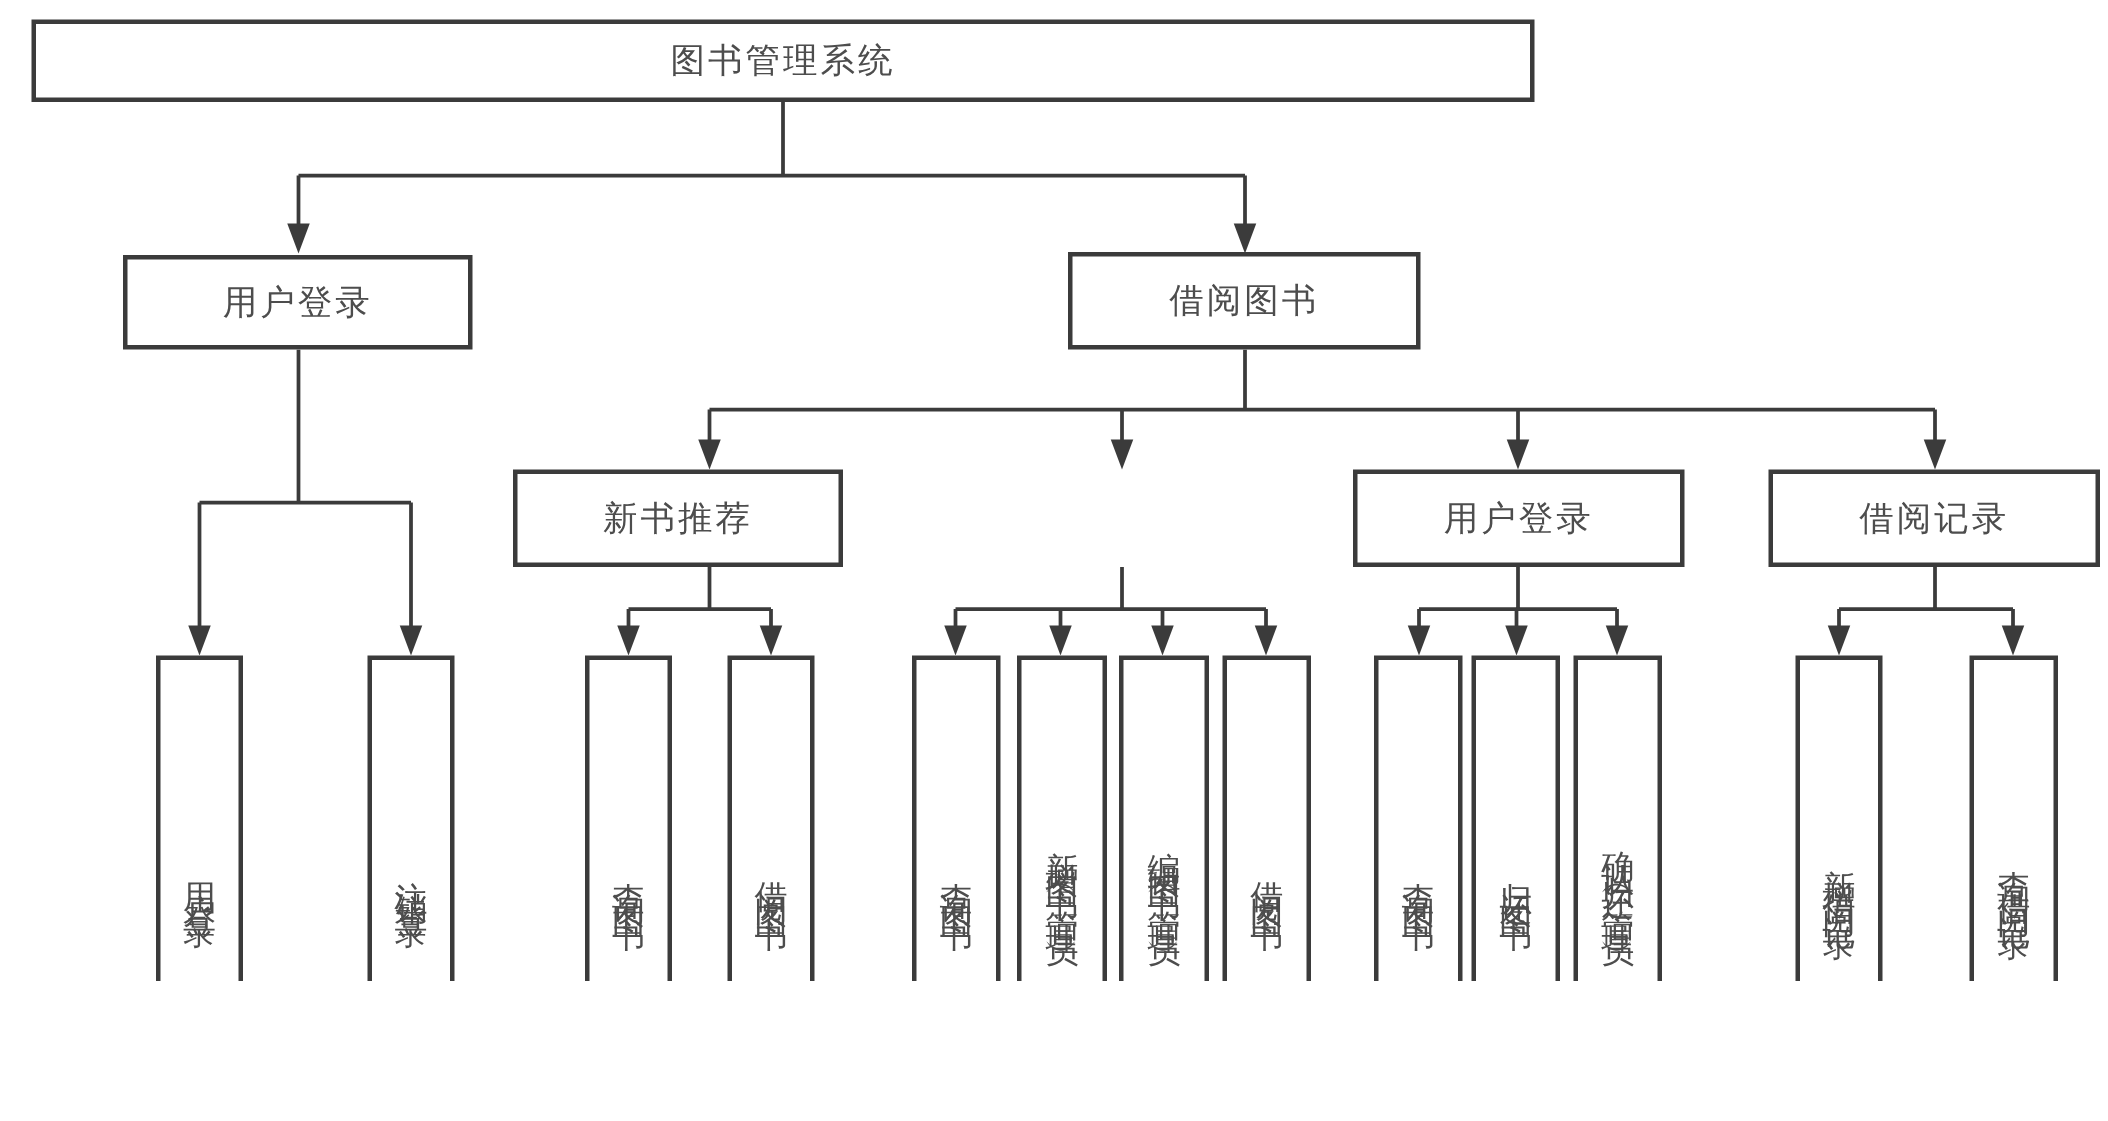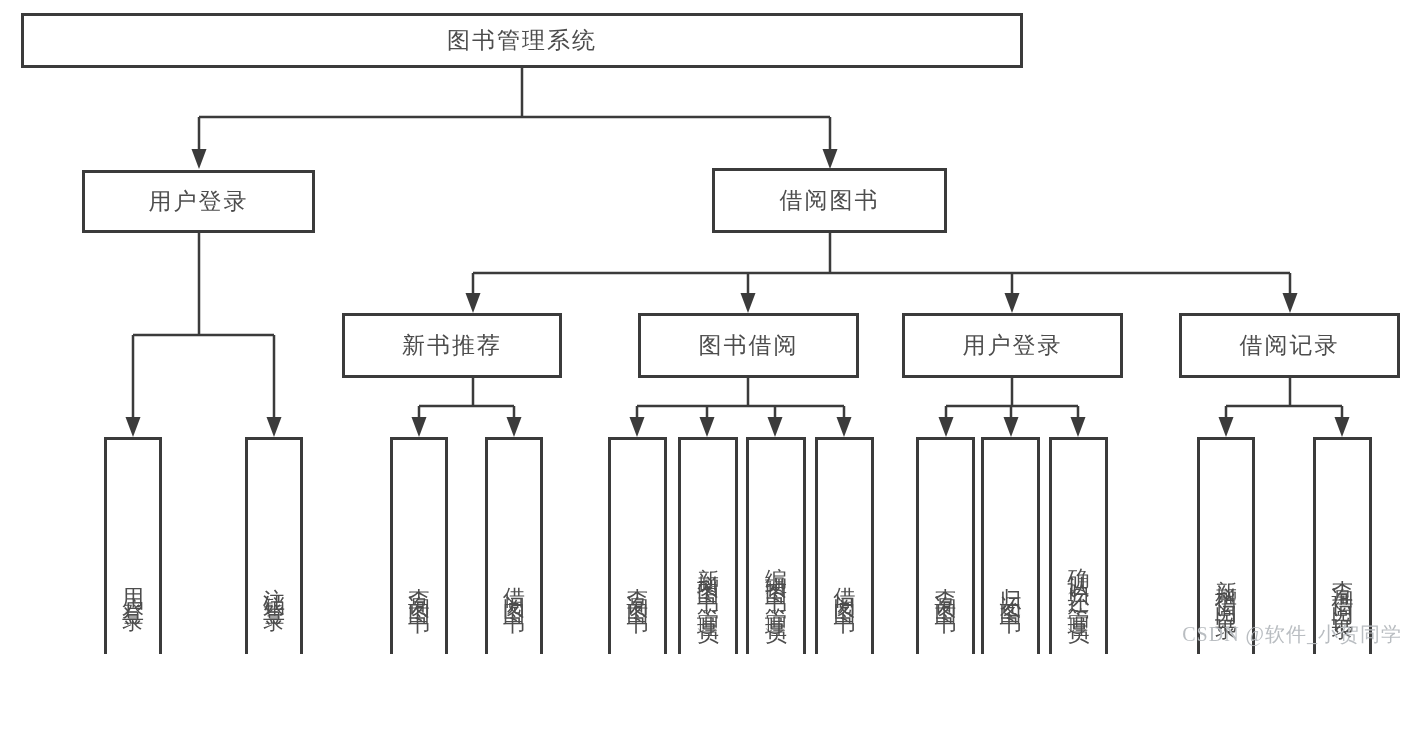--- a/index.html
+++ b/index.html
@@ -100,23 +100,20 @@
   <div class="node h-node" style="left:82px;top:170px;width:233px;height:63px;">
     <span>用户登录</span>
   </div>
   <div class="node h-node" style="left:712px;top:168px;width:235px;height:65px;">
     <span>借阅图书</span>
   </div>
 
   <div class="node h-node" style="left:342px;top:313px;width:220px;height:65px;">
     <span>新书推荐</span>
   </div>
-  <div class="node h-node" style="left:638px;top:313px;width:221px;height:65px;">
-    <span>图书借阅</span>
-  </div>
   <div class="node h-node" style="left:902px;top:313px;width:221px;height:65px;">
     <span>用户登录</span>
   </div>
   <div class="node h-node" style="left:1179px;top:313px;width:221px;height:65px;">
     <span>借阅记录</span>
   </div>
 
   <div class="node v-node" style="left:104px;top:437px;width:58px;height:298px;">
     <span>用户登录</span>
   </div>
@@ -154,15 +151,14 @@
     <span>确认归还（管理员）</span>
   </div>
 
   <div class="node v-node" style="left:1197px;top:437px;width:58px;height:298px;">
     <span>新增借阅记录</span>
   </div>
   <div class="node v-node" style="left:1313px;top:437px;width:59px;height:298px;">
     <span>查询借阅记录</span>
   </div>
 
-  <div class="watermark">CSDN @软件_小贺同学</div>
 
 </div>
 
 </body></html>

